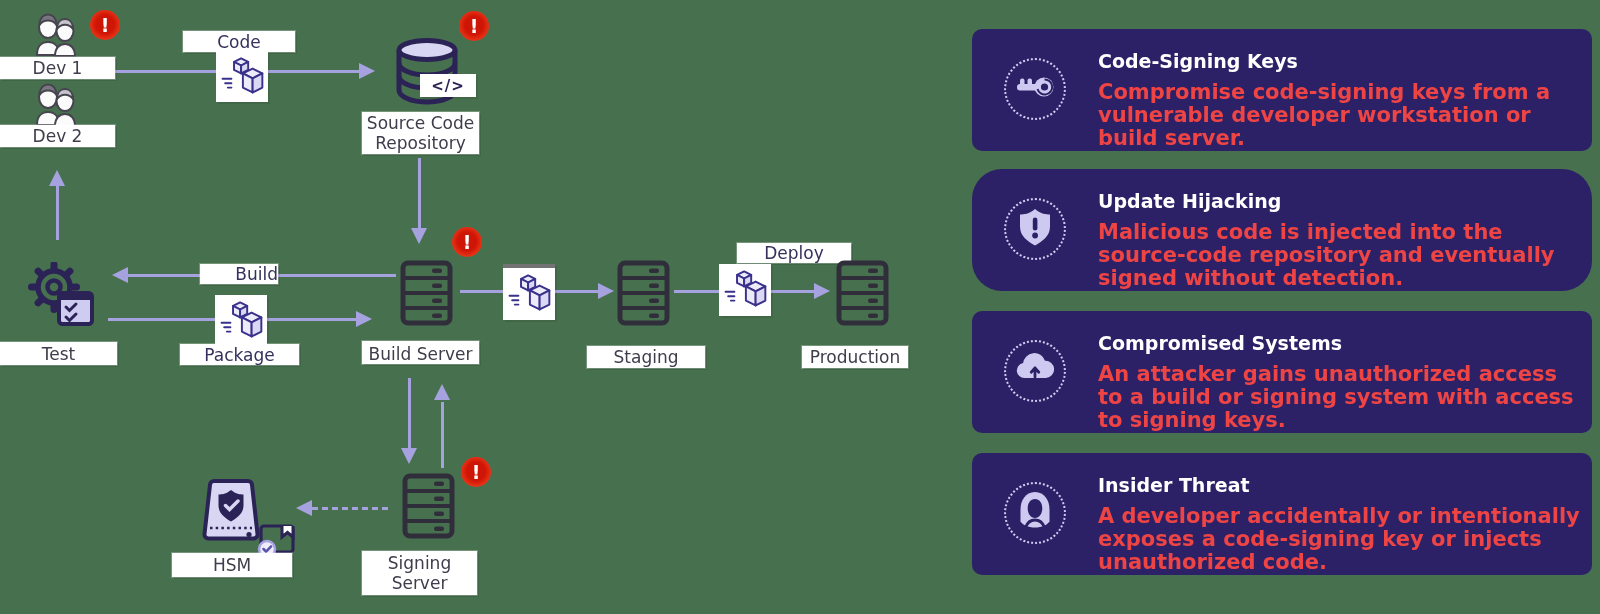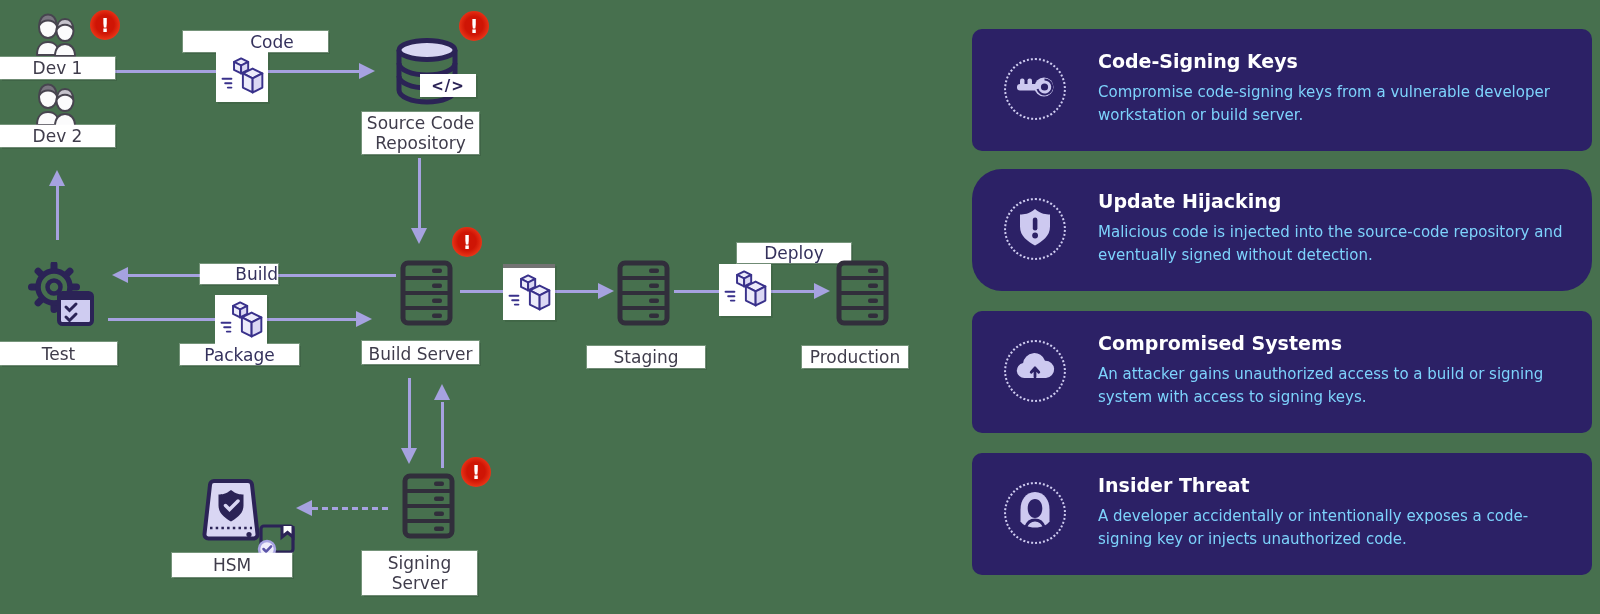--- a/index.html
+++ b/index.html
@@ -52,21 +52,21 @@
     position:absolute;left:32px;top:29px;width:58px;height:58px;
     border:2px dotted #cfccf0;border-radius:50%;
     display:flex;align-items:center;justify-content:center;
   }
   .card .title{
     position:absolute;left:126px;top:21px;right:12px;
     color:#ffffff;font-size:19px;font-weight:bold;
   }
   .card .body{
     position:absolute;left:126px;top:52px;right:12px;
-    color:#7dd3fc;font-size:15px;line-height:23px;
+    color:#ef4444;font-size:21px;line-height:23px;font-weight:bold;
   }
   .codetag{
     position:absolute;background:#ffffff;color:#2b2356;
     font-size:15px;font-weight:bold;letter-spacing:1px;
     display:flex;align-items:center;justify-content:center;z-index:3;
     box-shadow:2px 2px 0 rgba(0,0,0,.08);
   }
 </style>
 </head>
 <body>
@@ -131,21 +131,21 @@
         <path d="M25 46 c0 -8 4.5 -12 10 -12 s10 4 10 12 z" fill="#fbfbfc"></path>
         <ellipse cx="35" cy="21" rx="8.5" ry="10" fill="#fbfbfc"></ellipse>
         <path d="M27 19 c0 -6.5 3.5 -10 8 -10 s8 3.5 8 10 c-2 -2.8 -3.7 -4.2 -8 -4.2 s-6 1.4 -8 4.2 z" fill="#c6c3cc"></path>
       </g>
     </svg>
   </div>
   <div class="lbl" style="left:0;top:125px;width:115px;height:22px;">
       <span>Dev 2</span>
     </div>
 
-  <div class="lbl edge" style="left:183px;top:31px;width:112px;height:21px;padding-left:33px;">
+  <div class="lbl edge" style="left:183px;top:31px;width:112px;height:21px;">
       <span>Code</span>
     </div>
   <div class="iconbox" style="left:216px;top:52px;width:52px;height:50px;">
     <svg width="48" height="46" viewBox="0 0 52 52">
       <g stroke="#39318b" stroke-width="2.2" stroke-linejoin="round" stroke-linecap="round">
         <line x1="4" y1="28" x2="14" y2="28"></line>
           <line x1="7" y1="33" x2="14" y2="33"></line>
           <line x1="10" y1="38" x2="14" y2="38"></line>
         <g fill="#ecebfa">
           <polygon points="17,9 25,5 33,9 25,13"></polygon>

